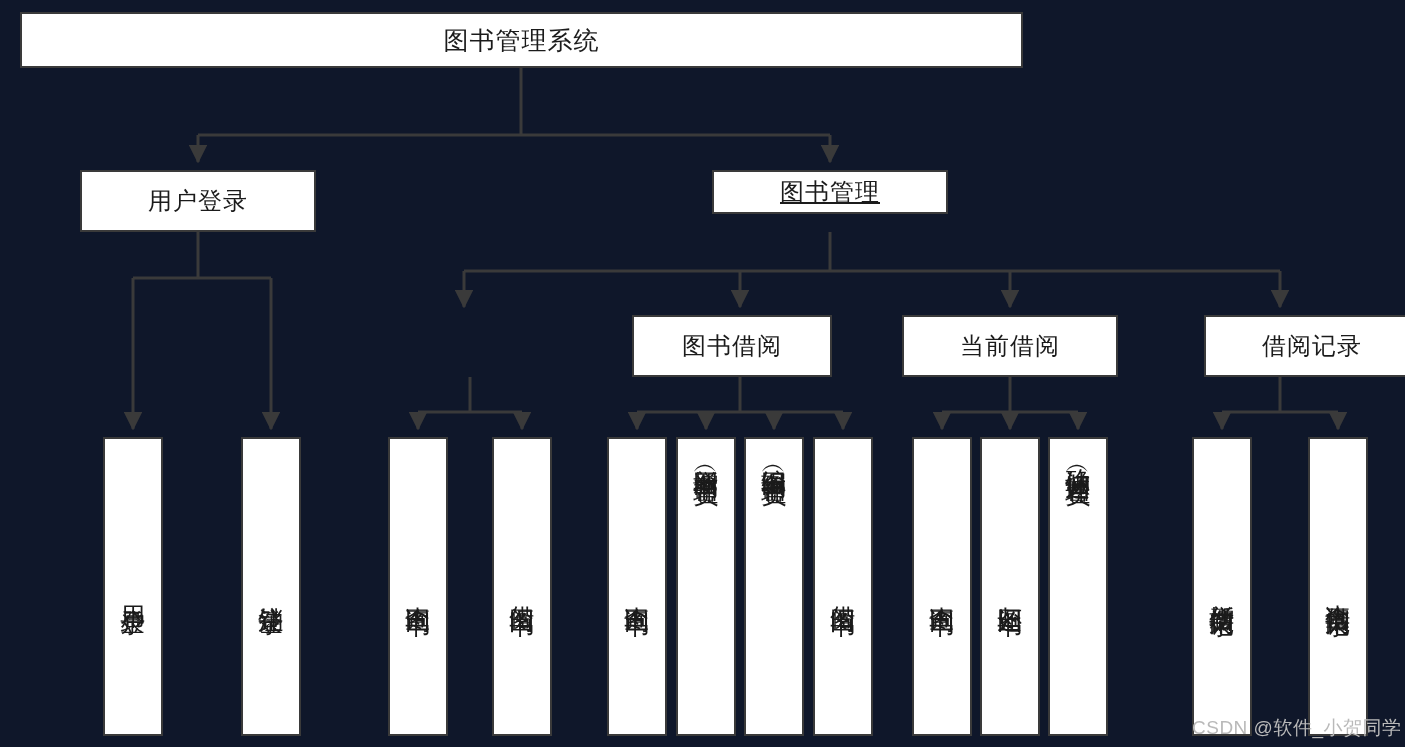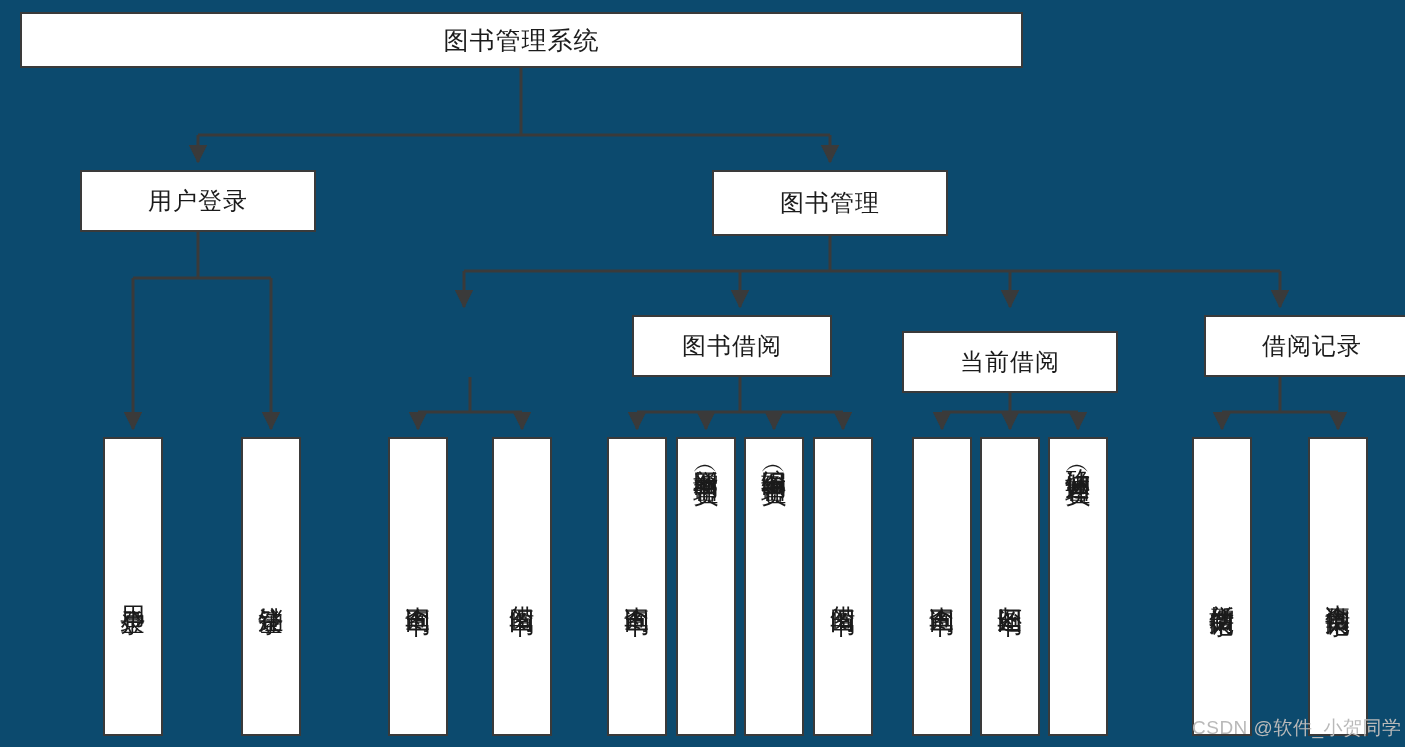--- a/index.html
+++ b/index.html
@@ -8,21 +8,21 @@
     padding: 0;
     background: #ffffff;
   }
   body {
     font-family: "Liberation Sans", "DejaVu Sans", sans-serif;
   }
   #canvas {
     position: relative;
     width: 1405px;
     height: 747px;
-    background: #0c4a6e;
+    background: #0f172a;
     overflow: hidden;
   }
   #wires {
     position: absolute;
     left: 0;
     top: 0;
     width: 1405px;
     height: 747px;
     pointer-events: none;
   }
@@ -135,28 +135,28 @@
     </g>
   </svg>
 
   <div class="node horiz root" style="left:20px; top:12px; width:1003px; height:56px;">
     <span>图书管理系统</span>
   </div>
 
   <div class="node horiz" style="left:80px; top:170px; width:236px; height:62px;">
     <span>用户登录</span>
   </div>
-  <div class="node horiz" style="left:712px; top:170px; width:236px; height:66px;">
+  <div class="node horiz" style="left:712px; top:170px; width:236px; height:44px;text-decoration:underline;">
     <span>图书管理</span>
   </div>
 
   <div class="node horiz" style="left:632px; top:315px; width:200px; height:62px;">
     <span>图书借阅</span>
   </div>
-  <div class="node horiz" style="left:902px; top:315px; width:216px; height:62px;margin-top:16px;">
+  <div class="node horiz" style="left:902px; top:315px; width:216px; height:62px;">
     <span>当前借阅</span>
   </div>
   <div class="node horiz" style="left:1204px; top:315px; width:216px; height:62px;">
     <span>借阅记录</span>
   </div>
 
   <div class="node leaf" style="left:103px; top:437px; width:60px; height:299px;">
     <div class="leaf-inner">
         <span class="vtext">用户登录</span>
       </div>

